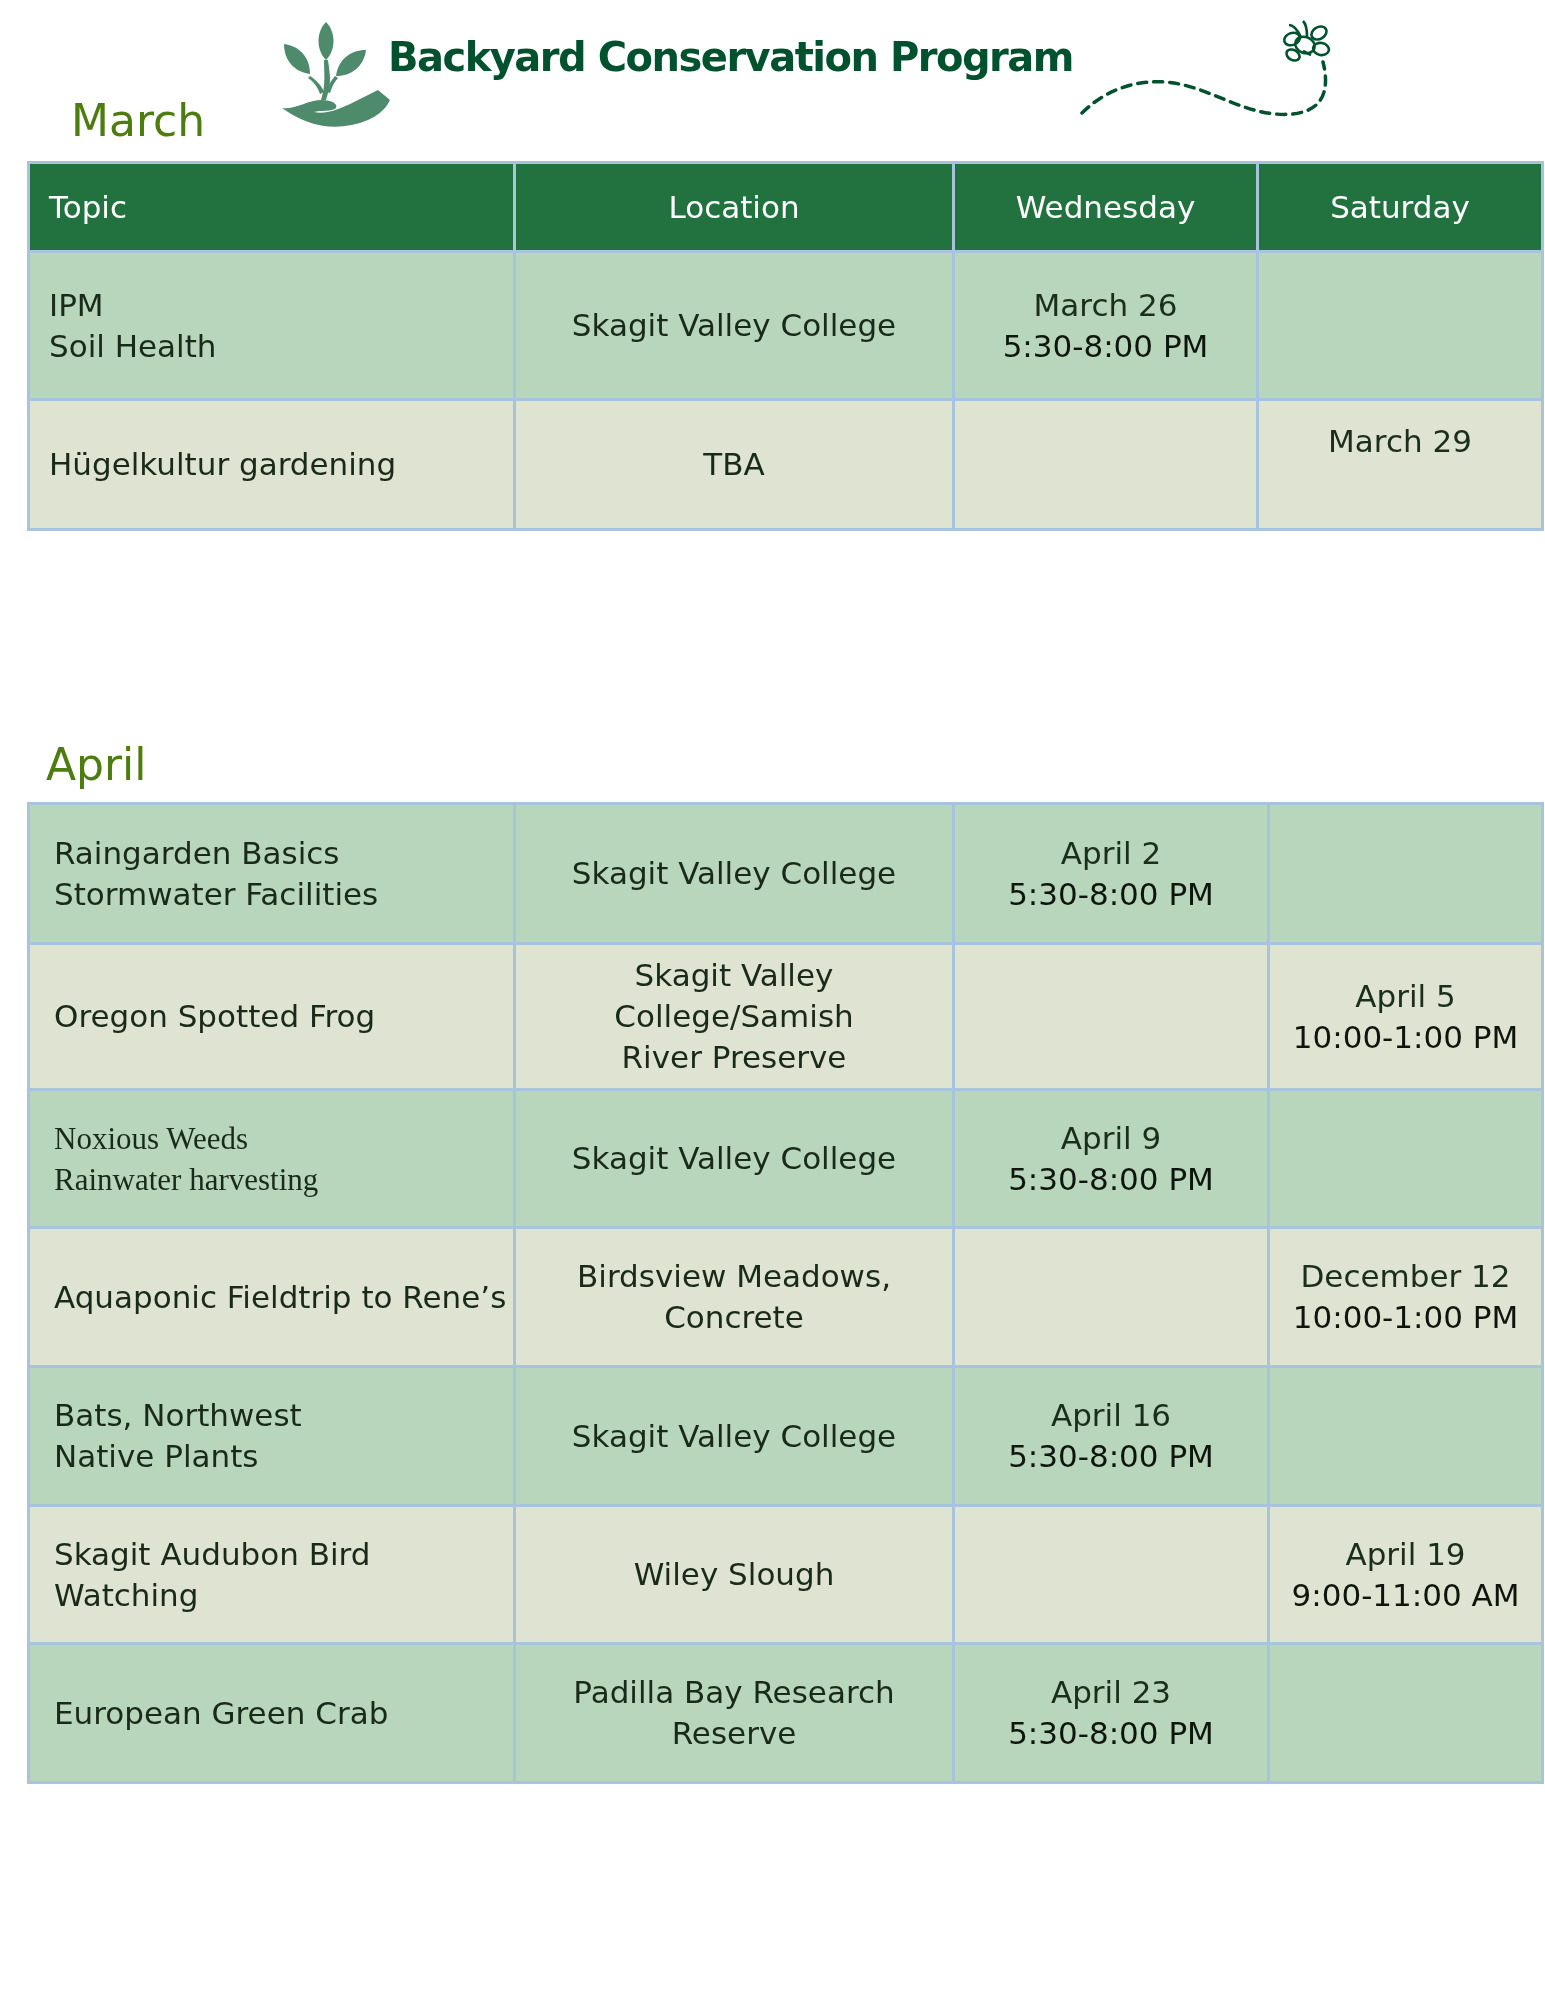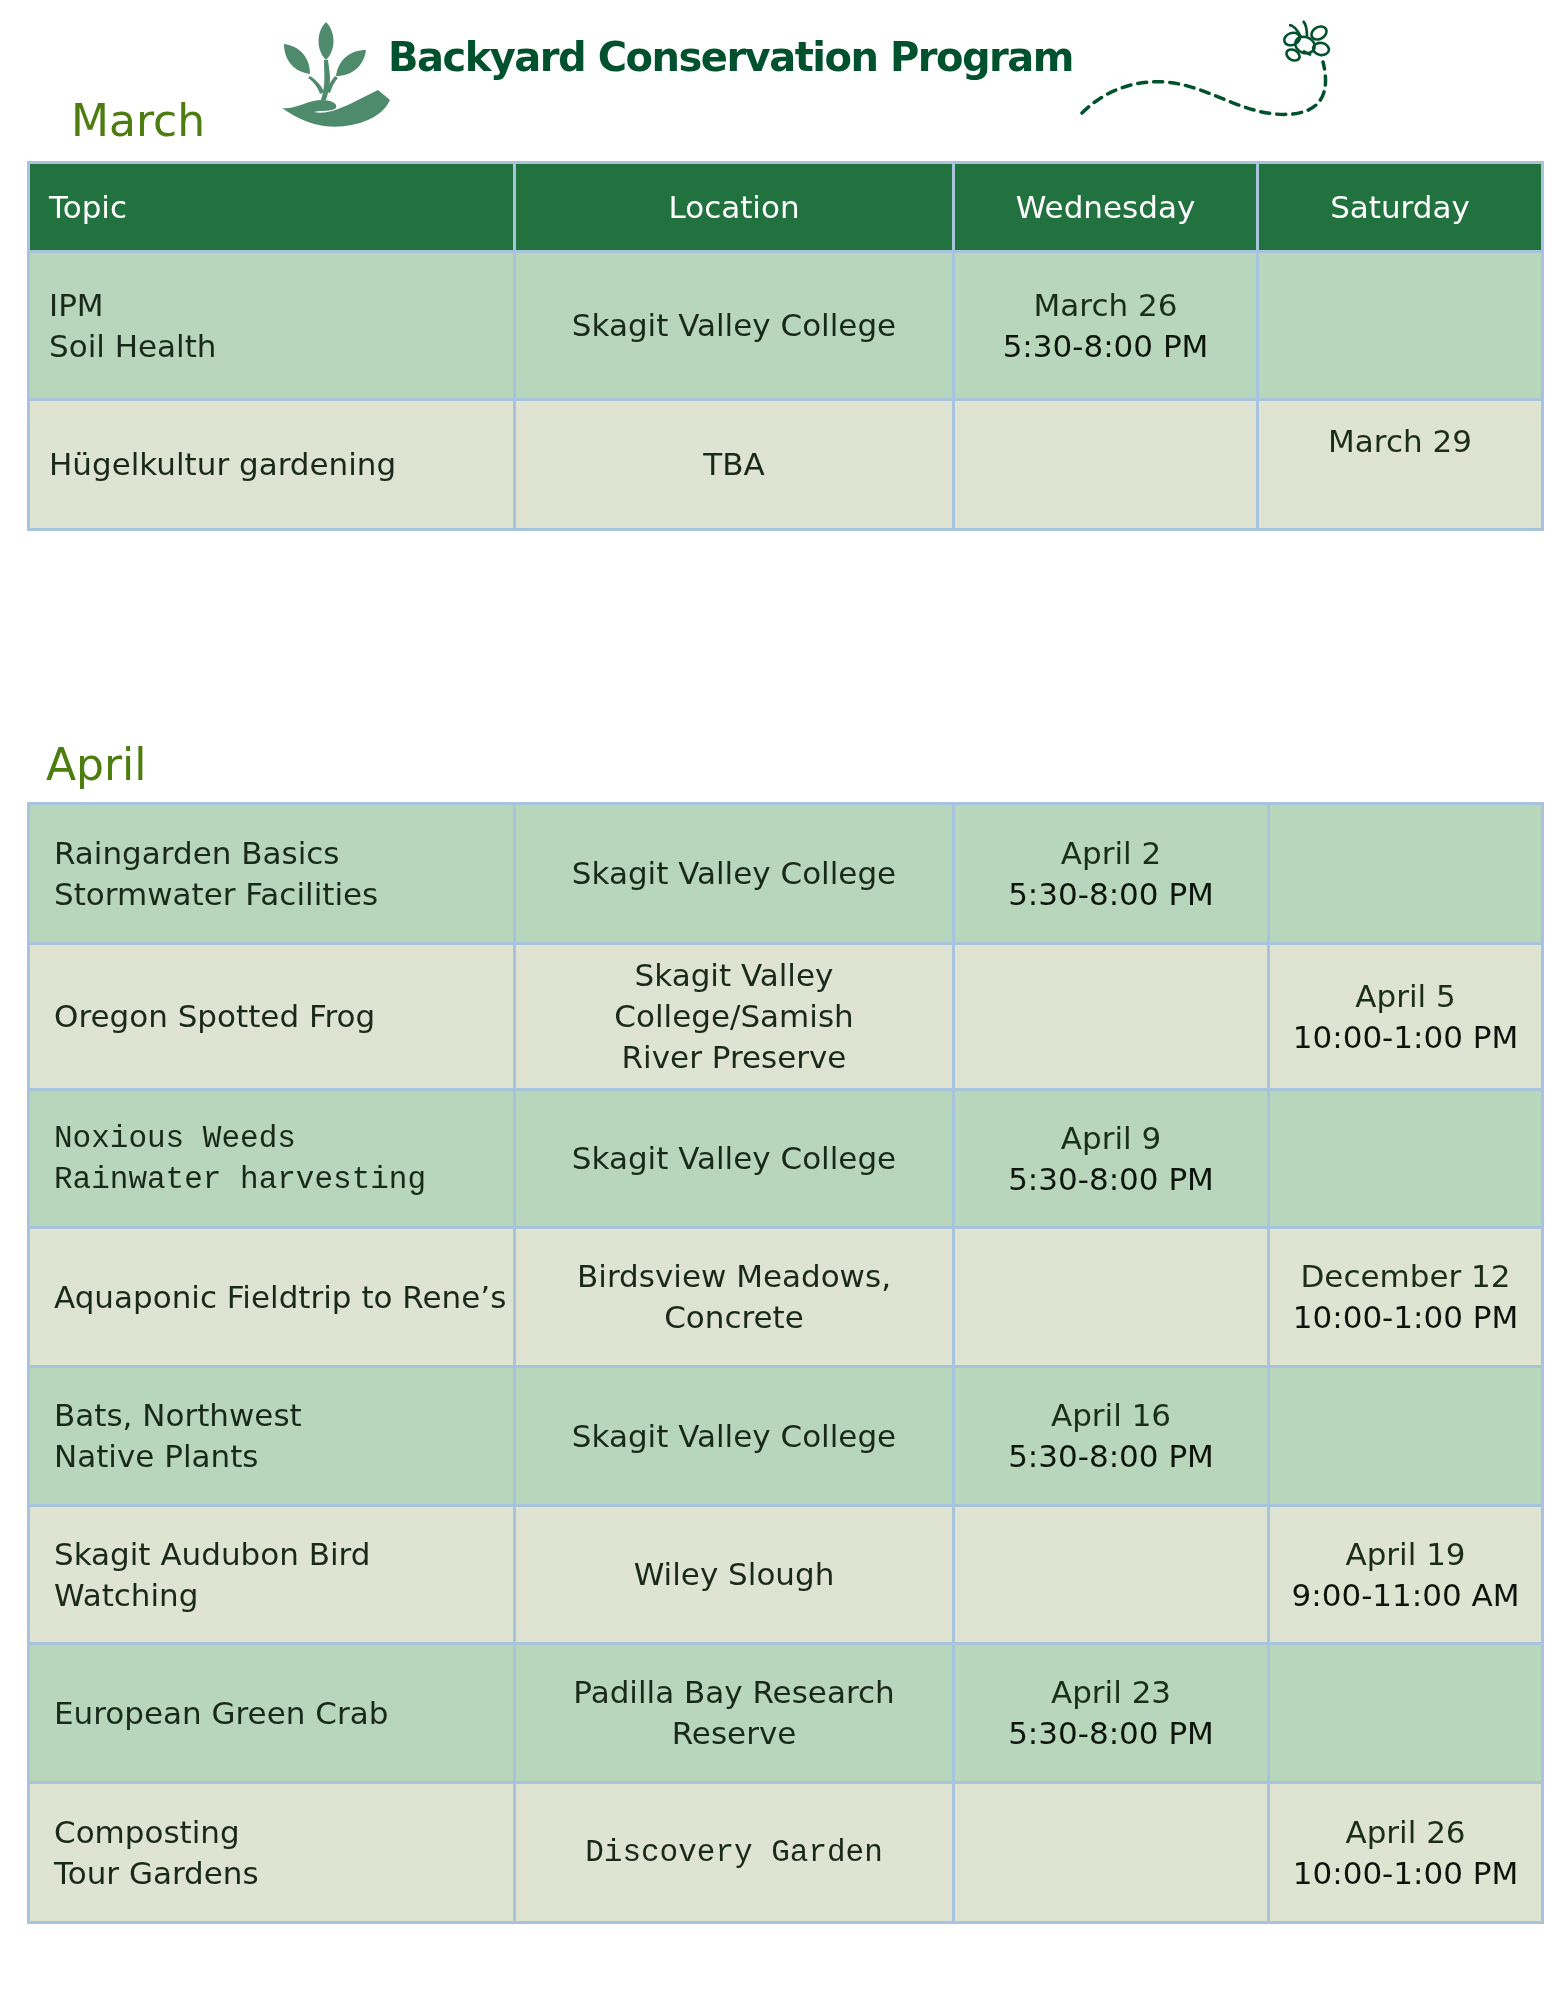--- a/index.html
+++ b/index.html
@@ -22,21 +22,21 @@
   table.april { top: 802px; }
   th { background: #22723f; color: #ffffff; font-weight: normal; height: 86px; font-size: 28px; }
   th.topic-h { text-align: left; padding-left: 19px !important; }
   tr.light td { background: #dfe3d2; }
   tr.green td { background: #b8d6bb; }
   td.topic { text-align: left; padding-left: 19px !important; }
   table.april td.topic { padding-left: 24px !important; }
   td.center { text-align: center; }
   td.top { vertical-align: top !important; padding-top: 20px !important; }
   .small { font-size: 20px; }
-  .sans { font-family: Liberation Mono, monospace; font-size: 27px; }
+  .sans { font-family: Liberation Serif, serif; font-size: 27px; }
   .date { color: #1a2e1a; display: block; }
   .time { color: #0d150d; display: block; }
   .line { display: block; }
 </style>
 </head>
 <body>
 
 <svg class="logo" viewBox="0 0 112 108">
   <g fill="#4e8a6c">
     <path d="M46 2 C36 12 36 30 46 40 C56 30 56 12 46 2 Z"></path>
@@ -182,26 +182,14 @@
   </tr>
   <tr class="green" style="height:139px">
     <td class="topic small">European Green Crab</td>
     <td class="center">Padilla Bay Research Reserve</td>
     <td class="center">
       <span class="date">April 23</span>
       <span class="time">5:30-8:00 PM</span>
     </td>
     <td class="center"></td>
   </tr>
-  <tr class="light" style="height:140px">
-    <td class="topic">
-      <span class="line">Composting</span>
-      <span class="line">Tour Gardens</span>
-    </td>
-    <td class="center sans">Discovery Garden</td>
-    <td class="center"></td>
-    <td class="center">
-      <span class="date">April 26</span>
-      <span class="time">10:00-1:00 PM</span>
-    </td>
-  </tr>
 </tbody>
   </table>
 
 </body></html>

